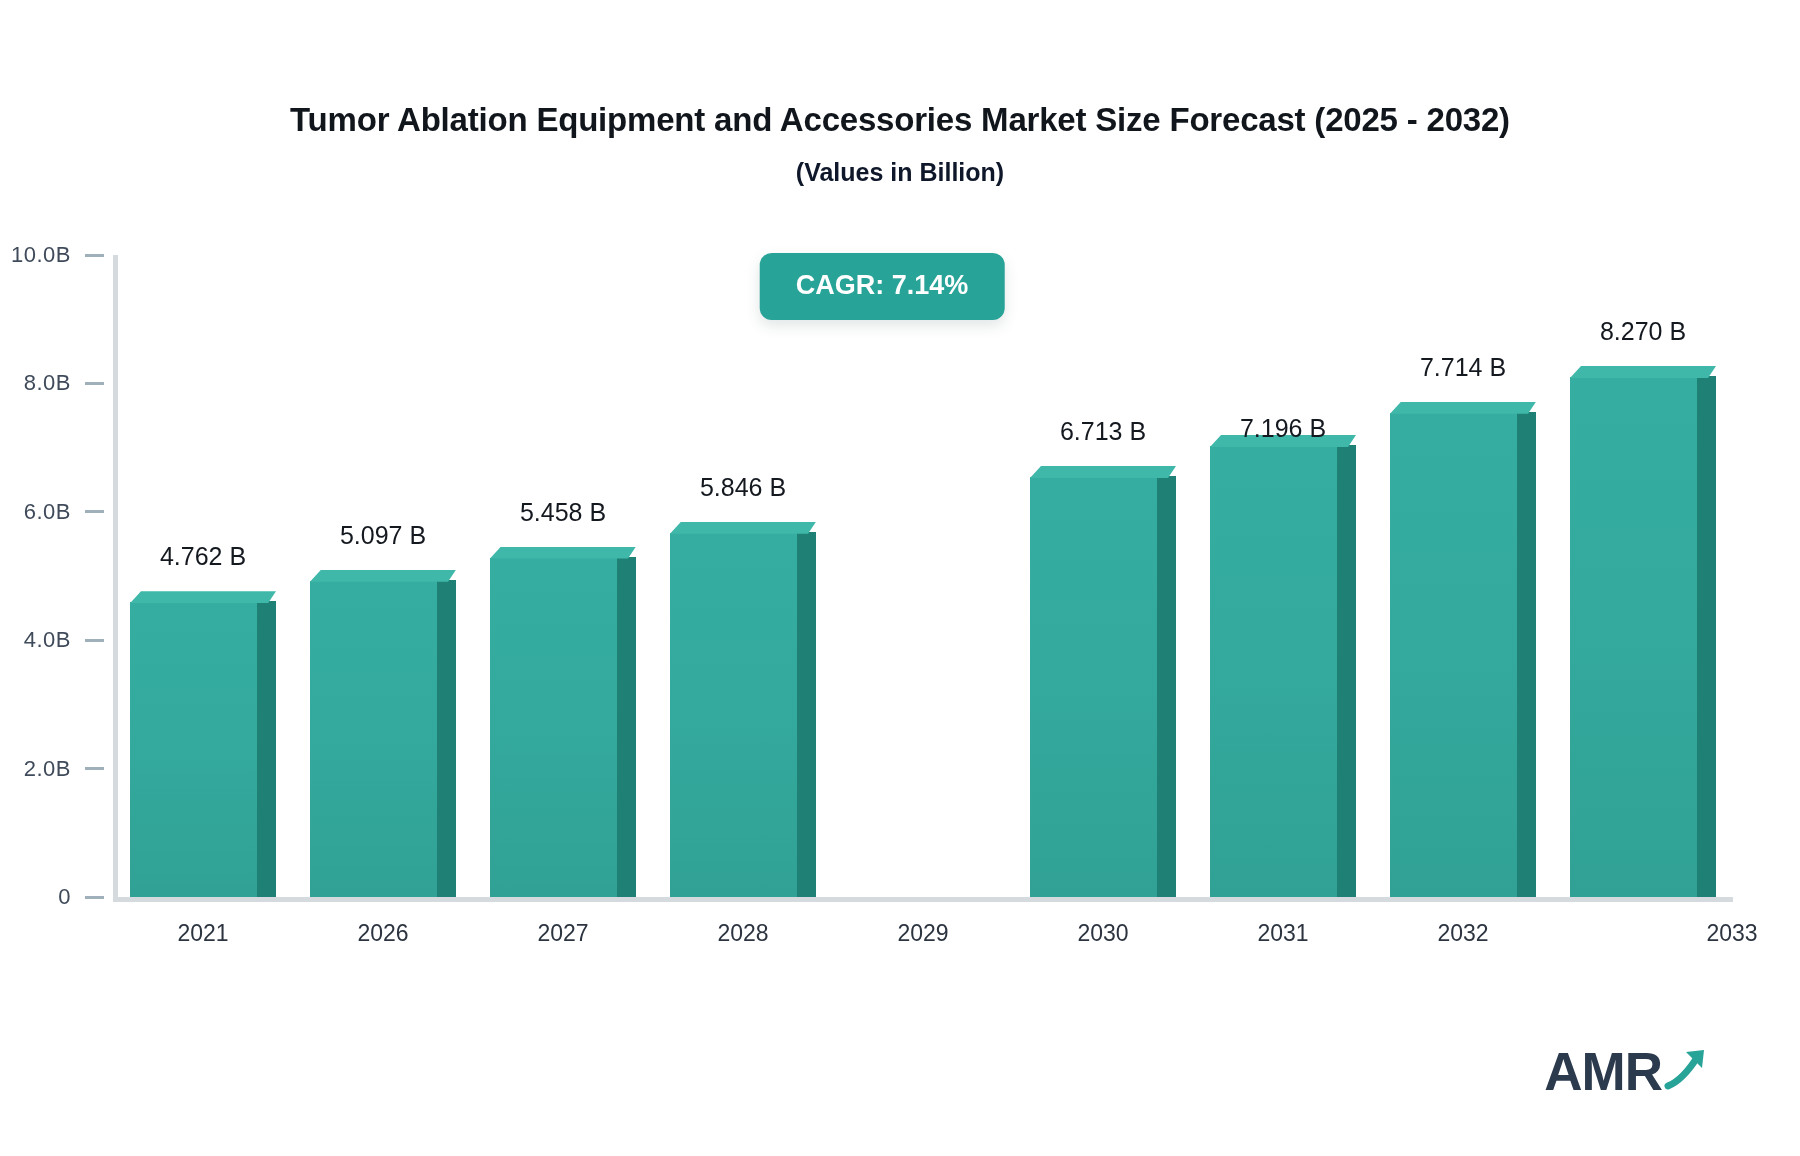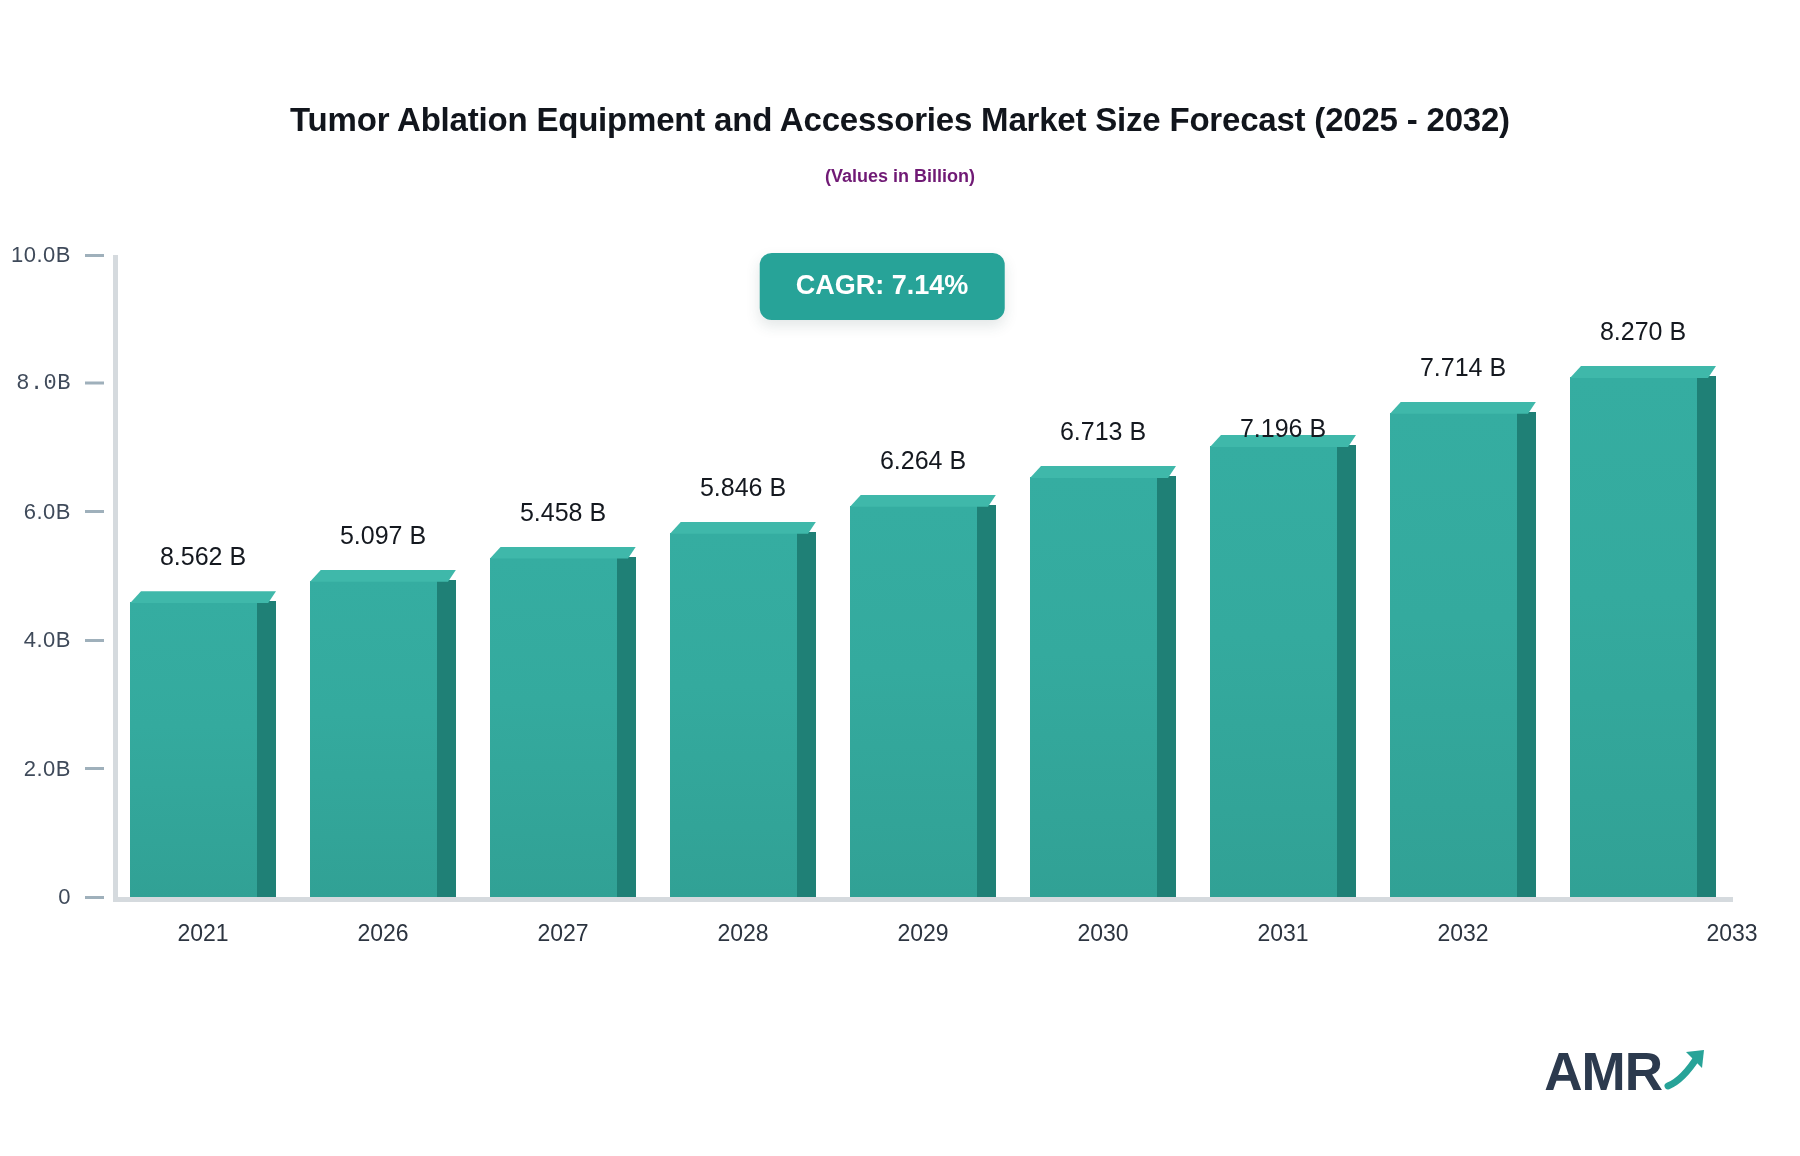--- a/index.html
+++ b/index.html
@@ -22,24 +22,24 @@
     text-align: center;
   }
   .chart-title {
     font-size: 33px;
     font-weight: bold;
     color: #11151c;
     letter-spacing: -0.2px;
     line-height: 1.2;
   }
   .chart-subtitle {
-    margin-top: 26px;
-    font-size: 18px;
+    margin-top: 18px;
+    font-size: 25px;
     font-weight: bold;
-    color: #701a75;
+    color: #0f172a;
   }
 
   
   .cagr-badge {
     position: absolute;
     top: 253px;
     left: 50%;
     transform: translateX(-50%);
     background: #27a398;
     color: #ffffff;
@@ -204,37 +204,37 @@
           <span class="y-tick-mark"></span>
         </div>
         <div class="y-tick" style="top: 385.2px; text-align: center;">
           <span class="y-tick-label">4.0B</span>
           <span class="y-tick-mark"></span>
         </div>
         <div class="y-tick" style="top: 256.8px;">
           <span class="y-tick-label">6.0B</span>
           <span class="y-tick-mark"></span>
         </div>
-        <div class="y-tick" style="top: 128.4px; font-family: Liberation Mono, monospace;">
+        <div class="y-tick" style="top: 128.4px;">
           <span class="y-tick-label">8.0B</span>
           <span class="y-tick-mark"></span>
         </div>
         <div class="y-tick" style="top: 0px;">
           <span class="y-tick-label">10.0B</span>
           <span class="y-tick-mark"></span>
         </div>
       </div>
     <div class="bars" id="bars">
         <div class="bar-slot" style="left: 17px; width: 146px;">
           <div class="bar-wrap" style="height: 305.72px;">
             <div class="bar-side" style="height: 295.72px;"></div>
             <div class="bar-face" style="height: 294.72px;"></div>
             <div class="bar-top" style="bottom: 293.72px;"></div>
           </div>
-          <div class="bar-label" style="bottom: 325.72px;">8.562 B</div>
+          <div class="bar-label" style="bottom: 325.72px;">4.762 B</div>
         </div>
         <div class="bar-slot" style="left: 197px; width: 146px;">
           <div class="bar-wrap" style="height: 327.227px;">
             <div class="bar-side" style="height: 317.227px;"></div>
             <div class="bar-face" style="height: 316.227px;"></div>
             <div class="bar-top" style="bottom: 315.227px;"></div>
           </div>
           <div class="bar-label" style="bottom: 347.227px;">5.097 B</div>
         </div>
         <div class="bar-slot" style="left: 377px; width: 146px;">
@@ -245,28 +245,20 @@
           </div>
           <div class="bar-label" style="bottom: 370.404px;">5.458 B</div>
         </div>
         <div class="bar-slot" style="left: 557px; width: 146px;">
           <div class="bar-wrap" style="height: 375.313px;">
             <div class="bar-side" style="height: 365.313px;"></div>
             <div class="bar-face" style="height: 364.313px;"></div>
             <div class="bar-top" style="bottom: 363.313px;"></div>
           </div>
           <div class="bar-label" style="bottom: 395.313px; margin-top: 16px;">5.846 B</div>
-        </div>
-        <div class="bar-slot" style="left: 737px; width: 146px;">
-          <div class="bar-wrap" style="height: 402.149px;">
-            <div class="bar-side" style="height: 392.149px;"></div>
-            <div class="bar-face" style="height: 391.149px;"></div>
-            <div class="bar-top" style="bottom: 390.149px;"></div>
-          </div>
-          <div class="bar-label" style="bottom: 422.149px;">6.264 B</div>
         </div>
         <div class="bar-slot" style="left: 917px; width: 146px;">
           <div class="bar-wrap" style="height: 430.975px;">
             <div class="bar-side" style="height: 420.975px;"></div>
             <div class="bar-face" style="height: 419.975px;"></div>
             <div class="bar-top" style="bottom: 418.975px;"></div>
           </div>
           <div class="bar-label" style="bottom: 450.975px;">6.713 B</div>
         </div>
         <div class="bar-slot" style="left: 1097px; width: 146px;">

